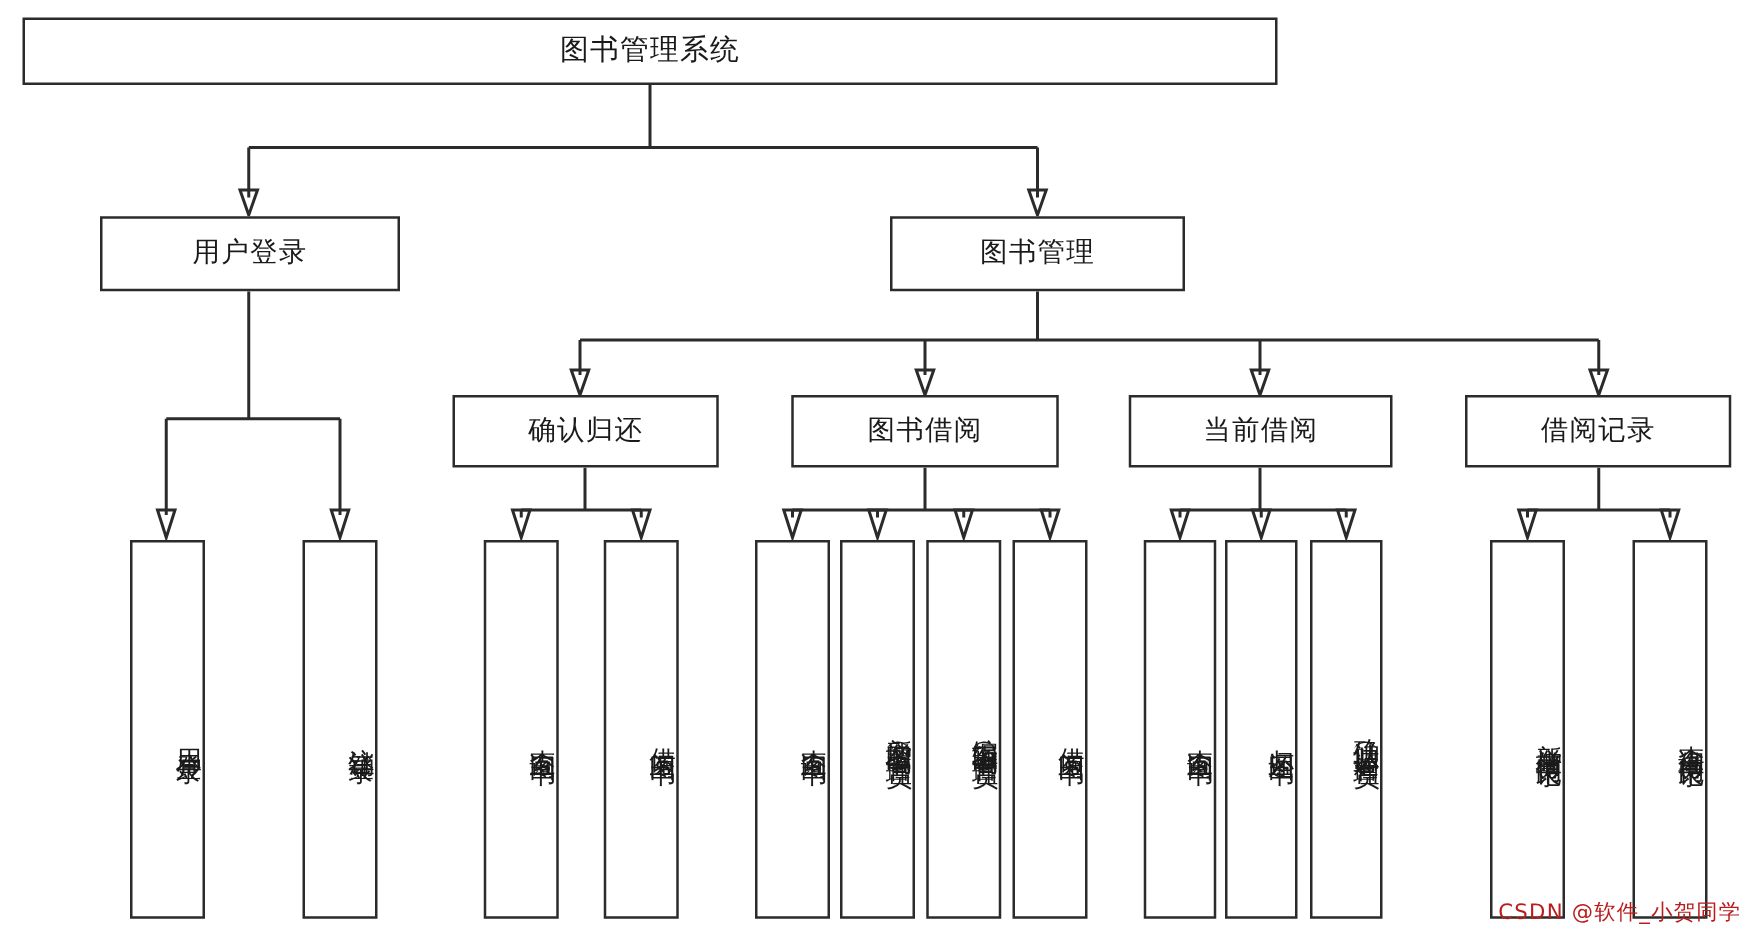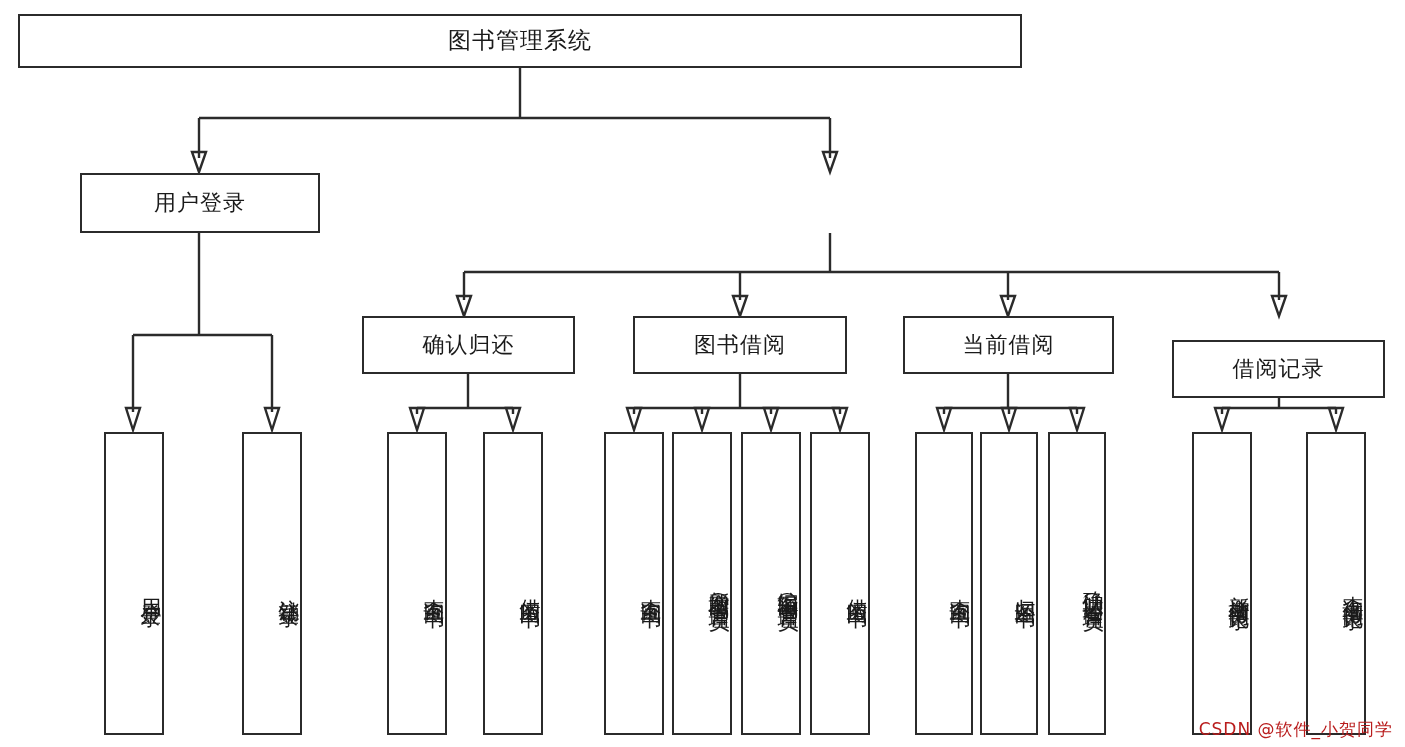--- a/index.html
+++ b/index.html
@@ -117,25 +117,26 @@
     <line x1="1222" y1="408" x2="1336" y2="408"></line>
     <line x1="1222" y1="408" x2="1222" y2="414"></line>
     <line x1="1336" y1="408" x2="1336" y2="414"></line>
     <path d="M1222 430 L1215 408 L1229 408 Z"></path>
     <path d="M1336 430 L1329 408 L1343 408 Z"></path>
   </svg>
 
   <div class="node h root" style="left:18px;top:14px;width:1004px;height:54px;">图书管理系统</div>
 
   <div class="node h" style="left:80px;top:173px;width:240px;height:60px;">用户登录</div>
+  <div class="node h" style="left:712px;top:173px;width:236px;height:60px;">图书管理</div>
 
   <div class="node h" style="left:362px;top:316px;width:213px;height:58px;">确认归还</div>
   <div class="node h" style="left:903px;top:316px;width:211px;height:58px;">当前借阅</div>
   <div class="node h" style="left:633px;top:316px;width:214px;height:58px;">图书借阅</div>
-  <div class="node h" style="left:1172px;top:316px;width:213px;height:58px;margin-top:24px;">借阅记录</div>
+  <div class="node h" style="left:1172px;top:316px;width:213px;height:58px;">借阅记录</div>
 
   <div class="node v" style="left:104px;top:432px;width:60px;height:303px;">用户登录</div>
   <div class="node v" style="left:242px;top:432px;width:60px;height:303px;">注销登录</div>
 
   <div class="node v" style="left:387px;top:432px;width:60px;height:303px;">查询图书</div>
   <div class="node v" style="left:483px;top:432px;width:60px;height:303px;">借阅图书</div>
 
   <div class="node v" style="left:604px;top:432px;width:60px;height:303px;">查询图书</div>
   <div class="node v tall" style="left:672px;top:432px;width:60px;height:303px;">新增图书（管理员）</div>
   <div class="node v tall" style="left:741px;top:432px;width:60px;height:303px;">编辑图书（管理员）</div>

